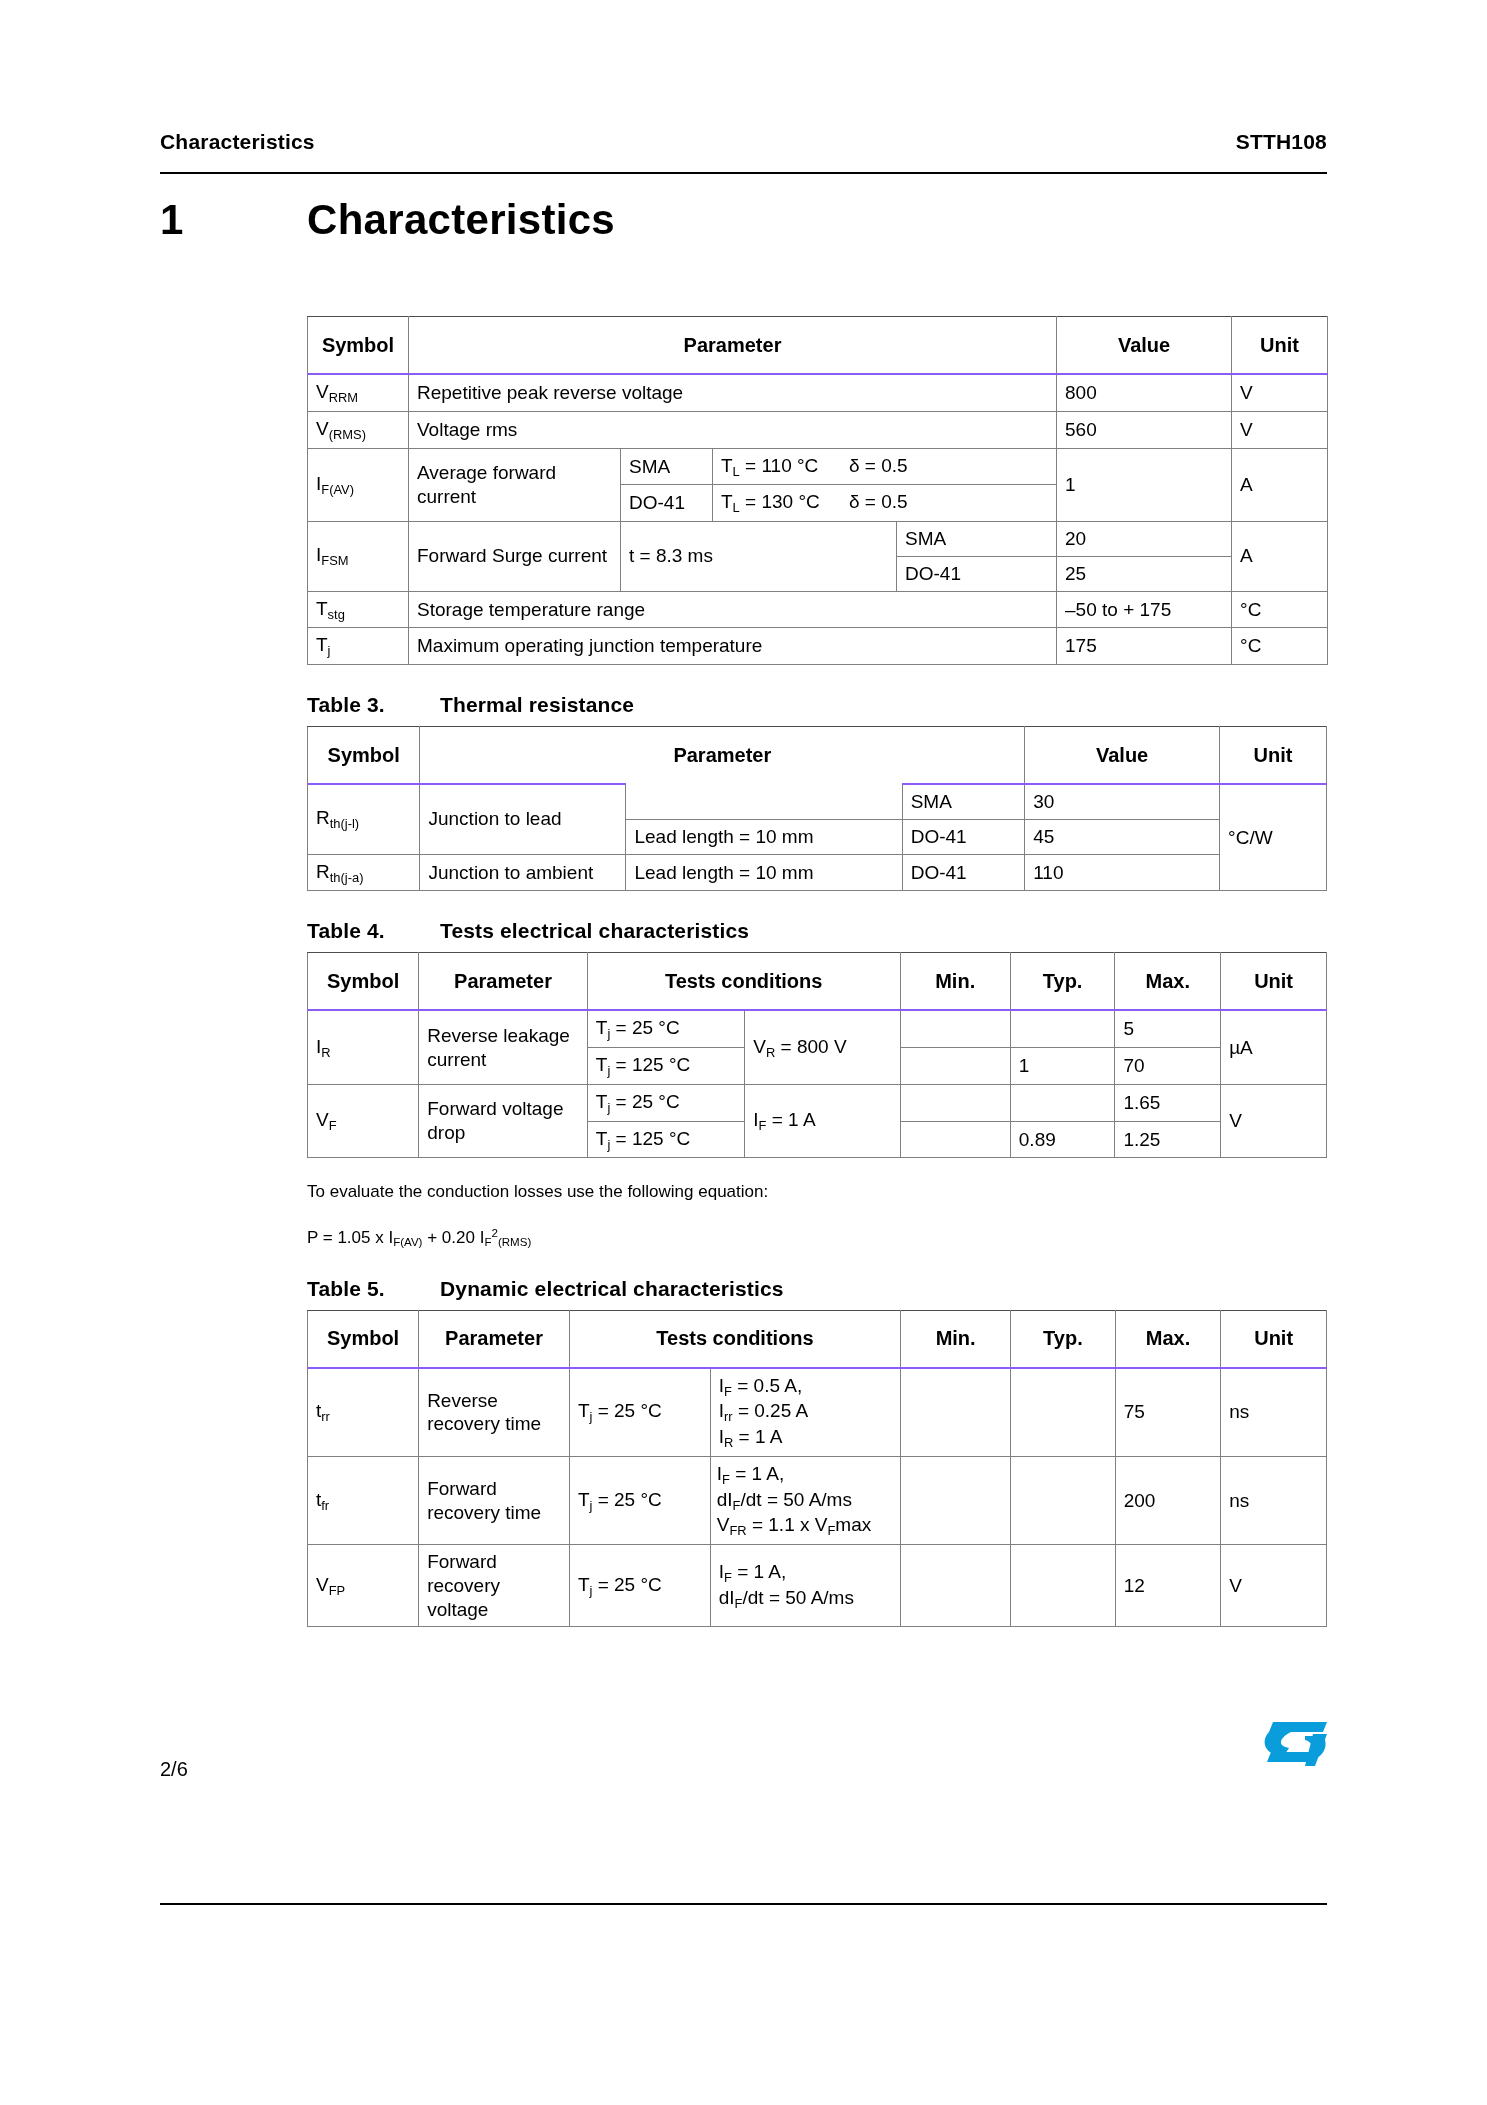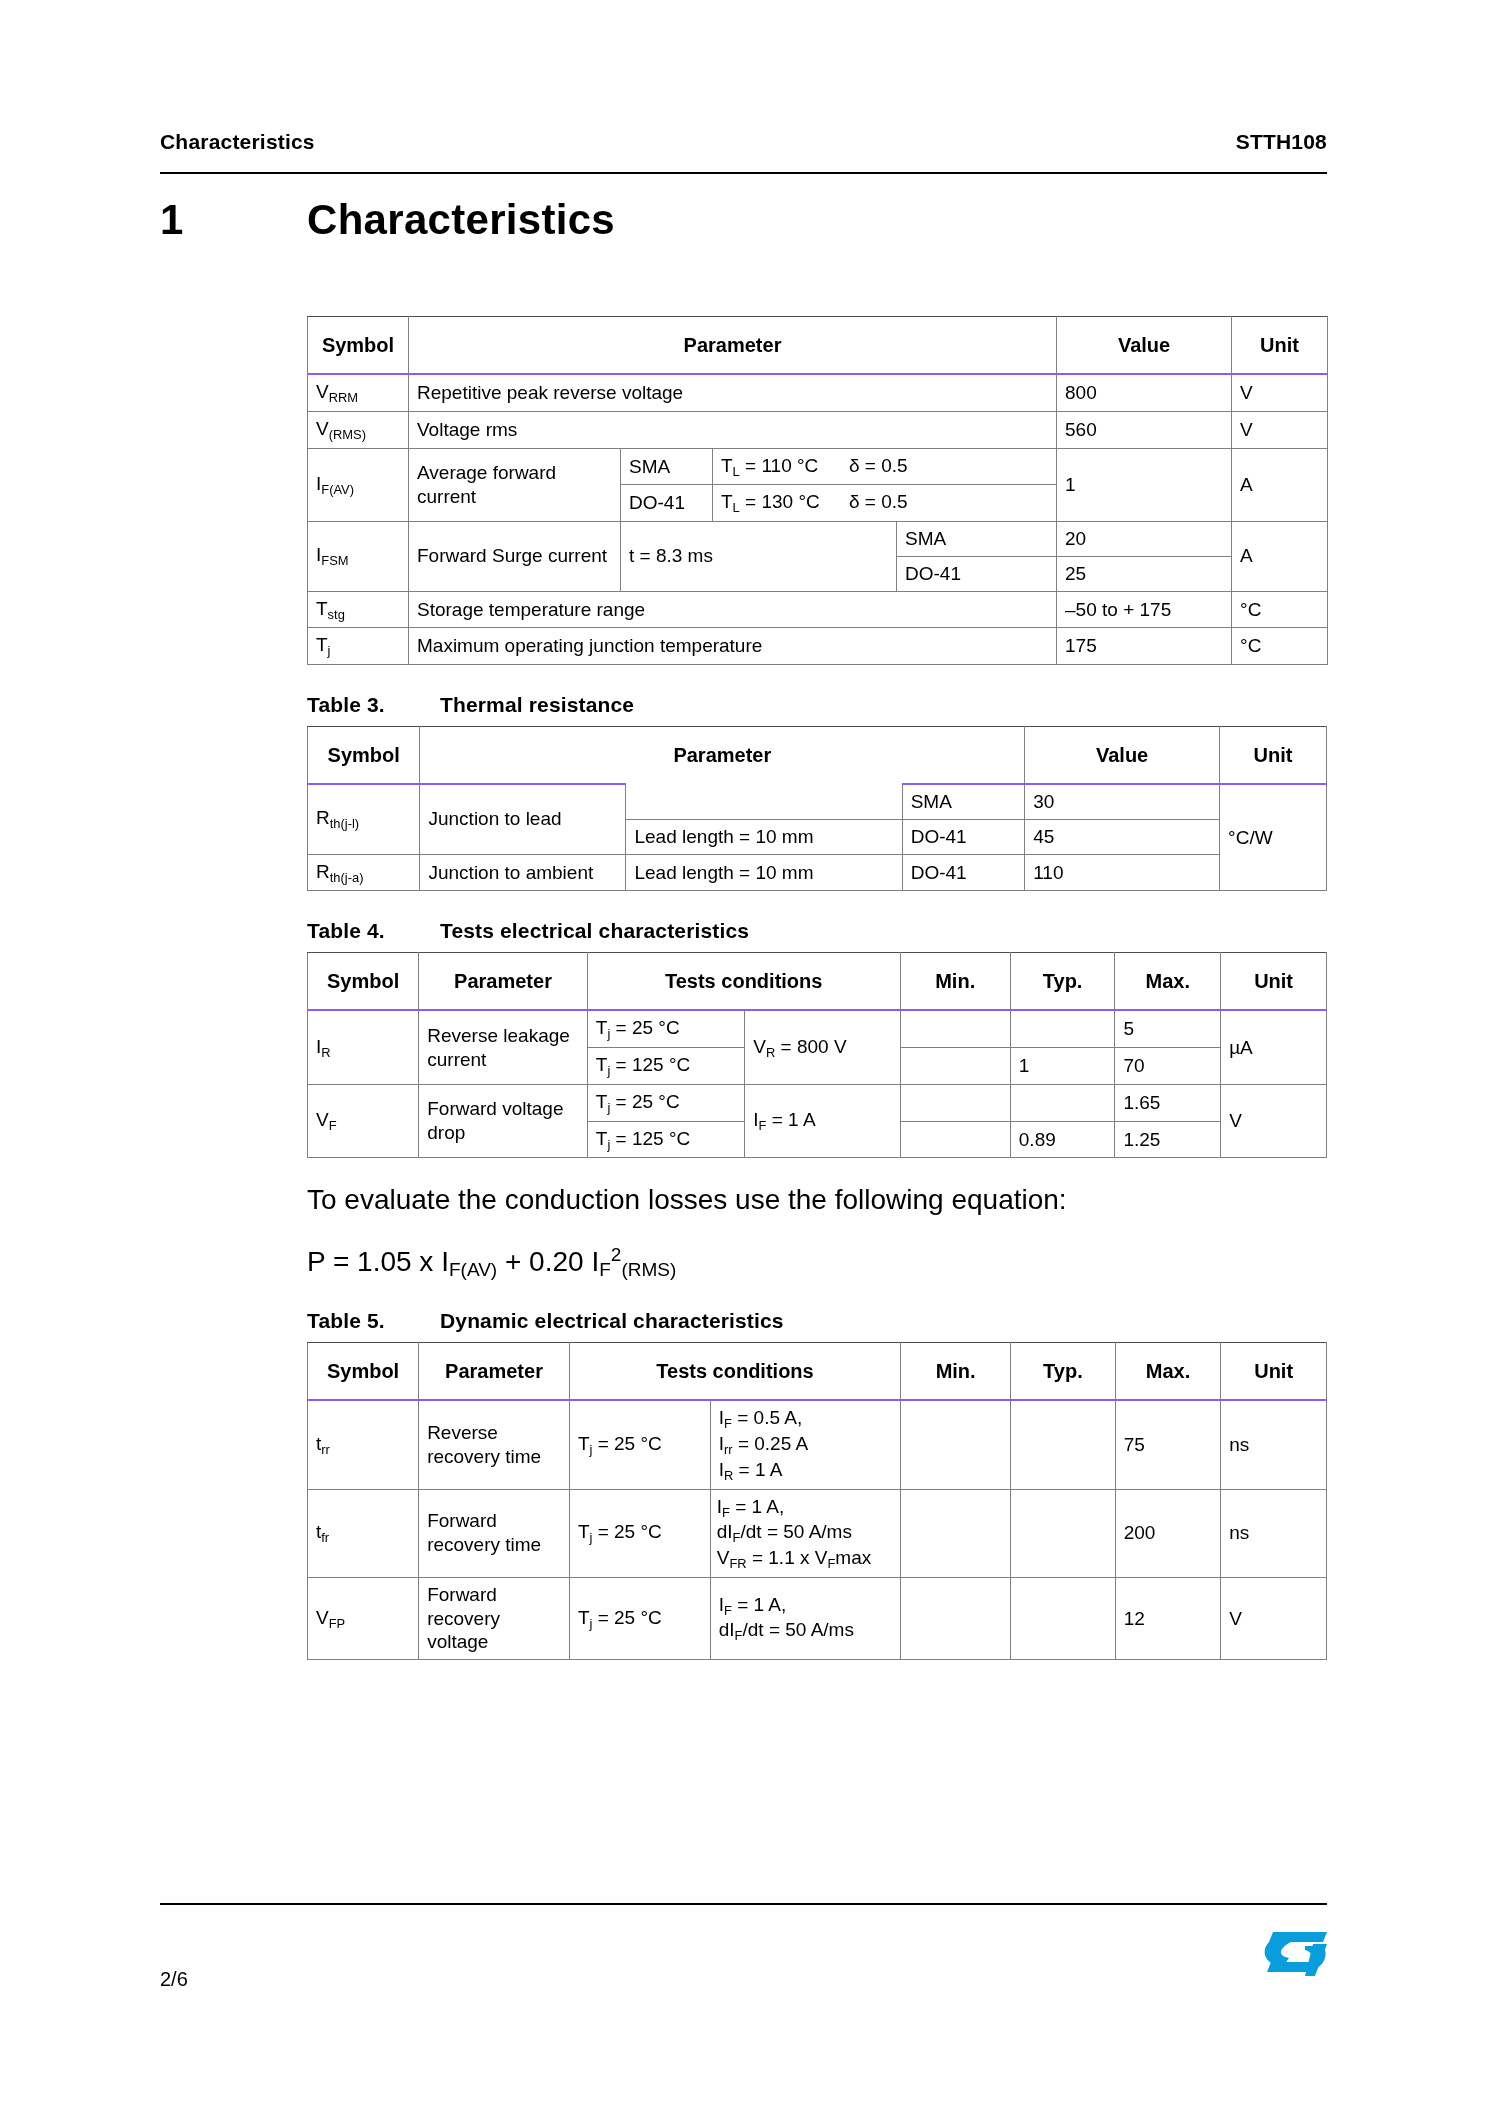--- a/index.html
+++ b/index.html
@@ -102,38 +102,38 @@
 
   .c { text-align: center; }
 
   sub  { font-size: .68em; vertical-align: -0.28em; letter-spacing: 0; }
   sup  { font-size: .68em; vertical-align: 0.50em; }
 
   .gap-after-tbl { height: 28px; }
 
   .eqn-block {
     margin: 22px 0 26px 0;
-    font-size: 28px;
+    font-size: 17px;
     line-height: 1.45;
   }
   .eqn-line2 { margin-top: 20px; }
 
   
   .ftr-rule {
     position: absolute;
     left: 160px;
     top: 1903px;
     width: 1167px;
     height: 2px;
     background: #000;
   }
   .ftr {
     position: absolute;
     left: 160px;
-    top: 1962px;
+    top: 1752px;
     width: 1167px;
     height: 40px;
     font-size: 20px;
   }
   .ftr-page { position: absolute; left: 0; top: 6px; }
   .ftr-doc  { position: absolute; left: 0; right: 0; top: 6px; text-align: center; }
   .st-logo  { position: absolute; right: -8px; top: -40px; width: 74px; height: 60px; }
 </style>
 </head>
 <body>

